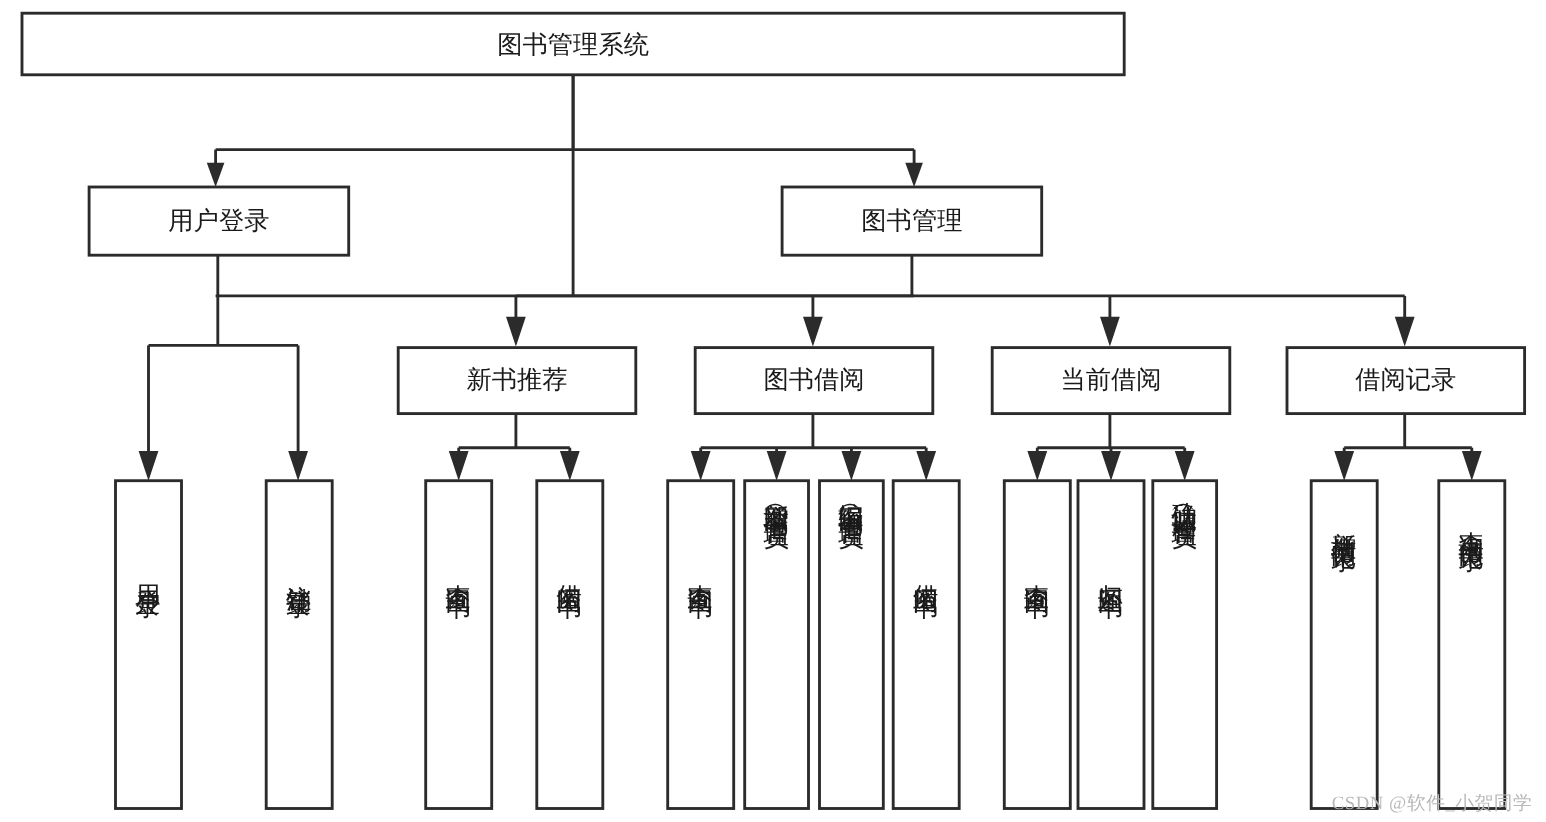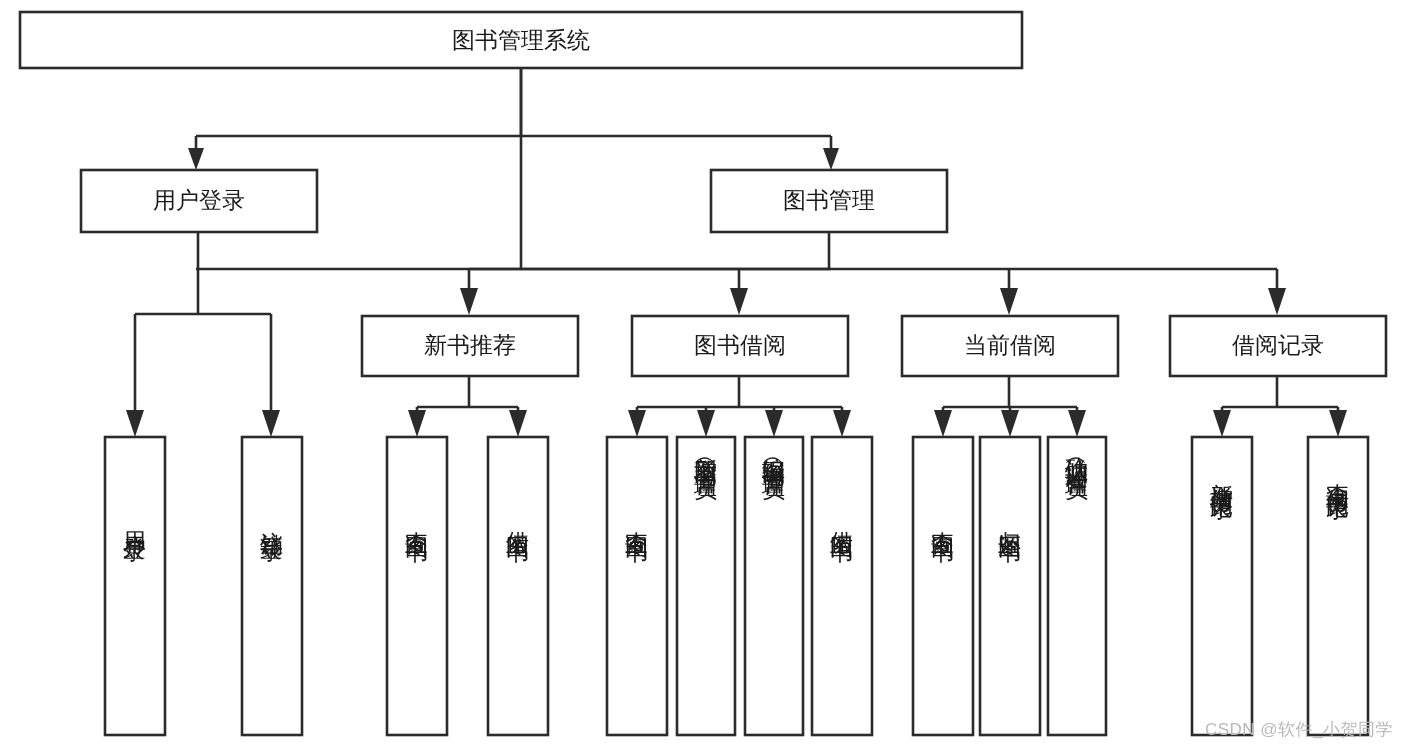--- a/index.html
+++ b/index.html
@@ -48,21 +48,21 @@
     writing-mode: vertical-rl;
     text-orientation: upright;
     glyph-orientation-vertical: 0;
     letter-spacing: 3px;
     text-anchor: middle;
   }
   .watermark {
     position: absolute;
     right: 12px;
     bottom: 6px;
-    font-family: Liberation Sans, sans-serif;
+    font-family: Liberation Serif, serif;
     font-size: 17px;
     color: #b8b8b8;
     letter-spacing: 0.5px;
     white-space: nowrap;
     pointer-events: none;
   }
 </style>
 </head>
 <body>
 

